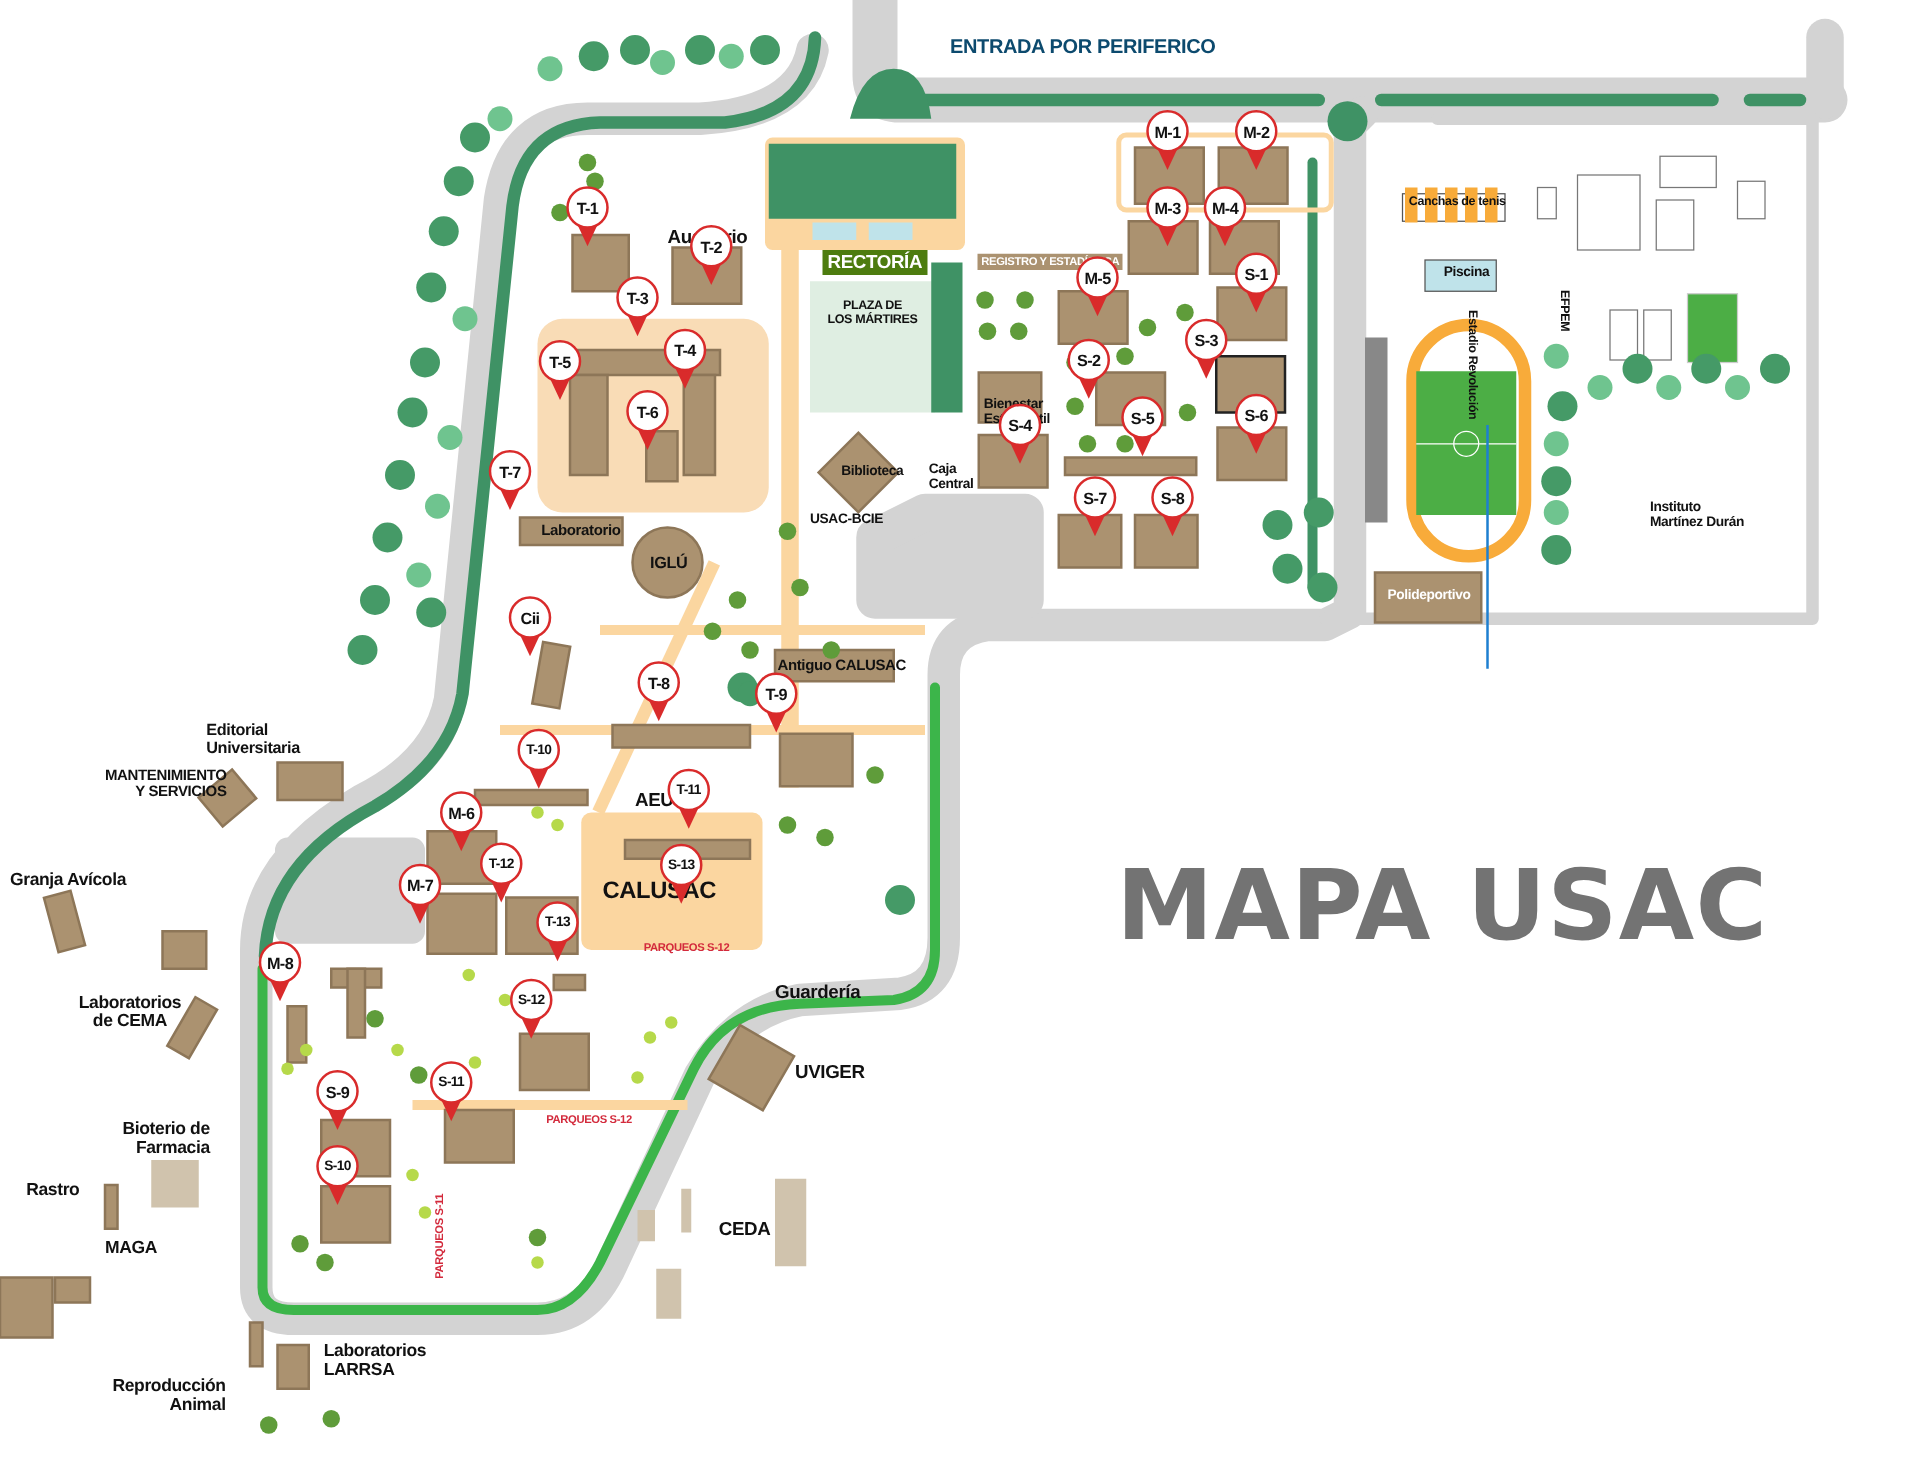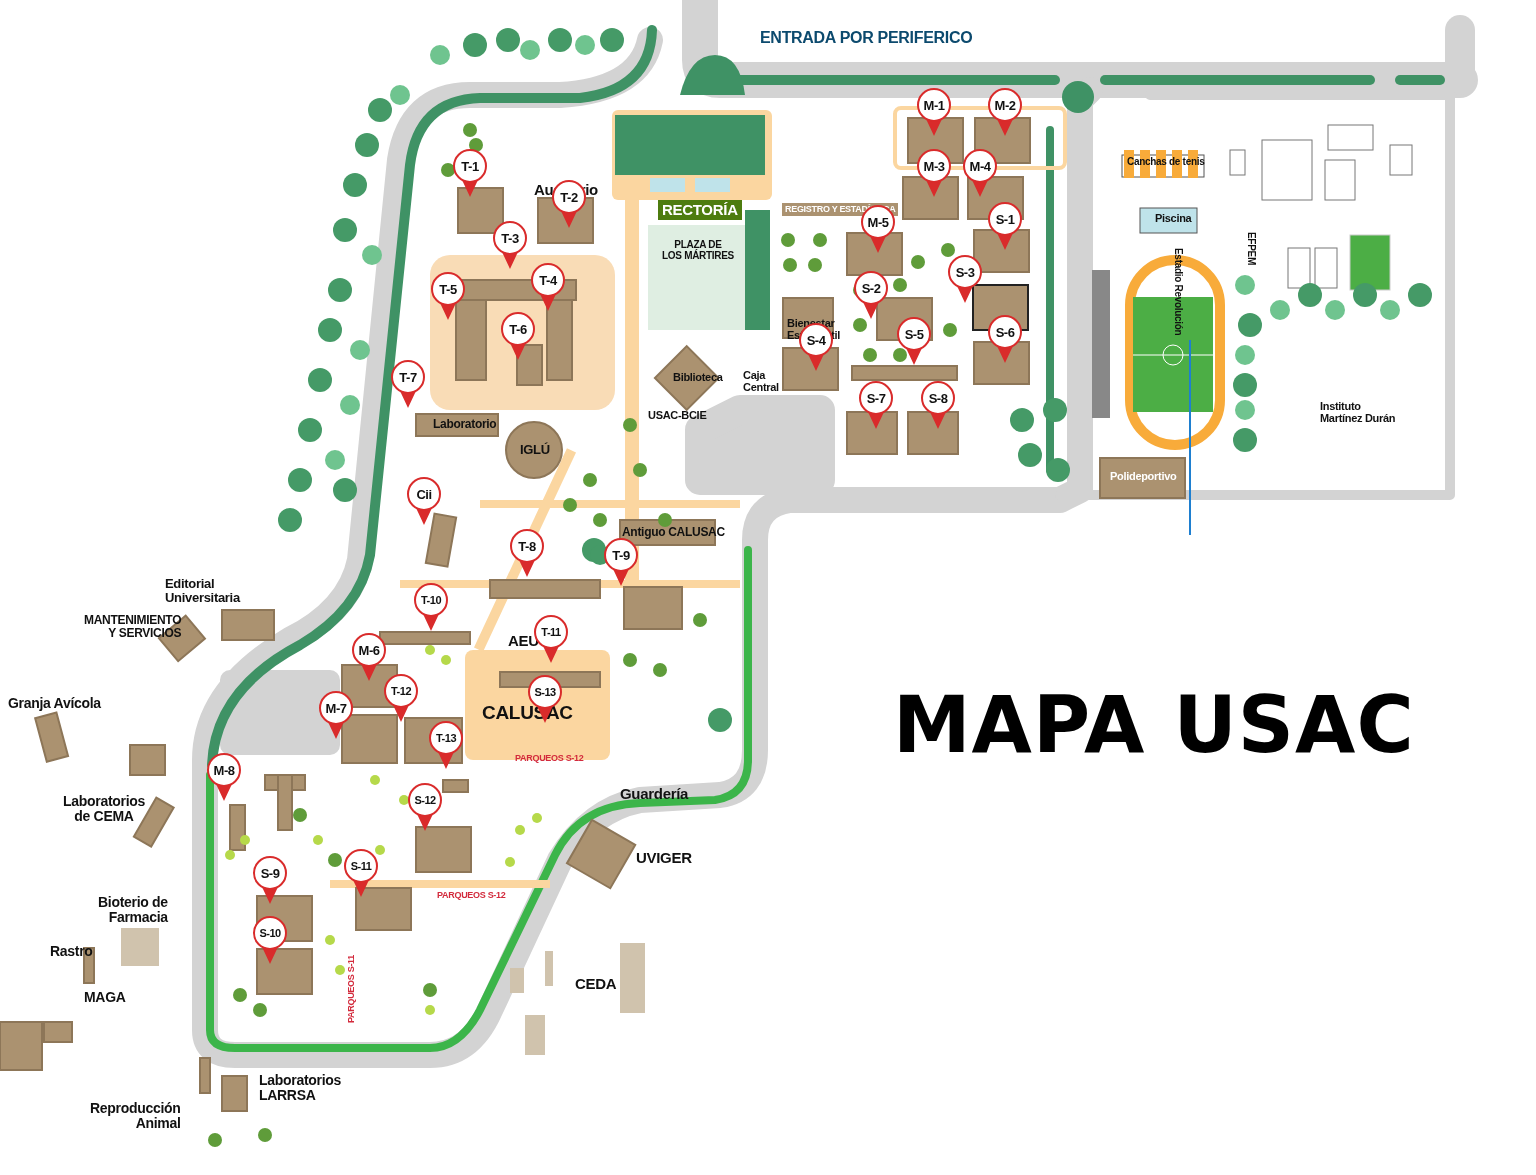--- a/index.html
+++ b/index.html
@@ -7,21 +7,21 @@
          font-family: "Liberation Sans", "DejaVu Sans", sans-serif; }
   #map { position: absolute; left: 0; top: 0; width: 1536px; height: 1175px; }
   .lbl { position: absolute; font-family: "Liberation Sans", sans-serif; font-weight: bold;
          color: #111; white-space: nowrap; line-height: 1.05; letter-spacing: -0.3px; }
   .lbl.right { text-align: right; }
   .lbl.center { text-align: center; }
   .lbl.white { color: #fff; }
   .lbl.grey { color: #0c4a6e; }
   .lbl.red { color: #d32a3c; font-size: 9px; }
   .title { position: absolute; left: 893px; top: 686px; font-family: "DejaVu Sans", sans-serif;
-           font-weight: bold; font-size: 78px; letter-spacing: 1px; color: #000000; line-height: 1; }
+           font-weight: bold; font-size: 78px; letter-spacing: 1px; color: #737373; line-height: 1; }
   .pin { position: absolute; width: 34px; height: 50px; }
   .pin .head { position: absolute; left: 0; top: 0; width: 30px; height: 30px; border-radius: 50%;
                background: #fff; border: 2px solid #d92b2b; display: flex; align-items: center;
                justify-content: center; font-weight: bold; font-size: 13px; color: #111;
                font-family: "Liberation Sans", sans-serif; letter-spacing: -0.5px; z-index: 2; }
   .pin .tail { position: absolute; left: 3px; top: 18px; width: 0; height: 0;
                border-left: 14px solid transparent; border-right: 14px solid transparent;
                border-top: 30px solid #d92b2b; z-index: 1; }
   .vertical { writing-mode: vertical-rl; }
 </style>
@@ -311,21 +311,21 @@
 </div>
 <div class="lbl" style="left:8px;top:696px;font-size:14px;">Granja Avícola</div>
 <div class="lbl center" style="left:63px;top:794px;font-size:14px;">
   <div>Laboratorios</div>
   <div>de CEMA</div>
 </div>
 <div class="lbl right" style="left:98px;top:895px;font-size:14px;">
   <div>Bioterio de</div>
   <div>Farmacia</div>
 </div>
-<div class="lbl" style="left:50px;top:944px;font-size:14px;">Rastro</div>
+<div class="lbl" style="left:21px;top:944px;font-size:14px;">Rastro</div>
 <div class="lbl" style="left:84px;top:990px;font-size:14px;">MAGA</div>
 <div class="lbl" style="left:259px;top:1073px;font-size:14px;">
   <div>Laboratorios</div>
   <div>LARRSA</div>
 </div>
 <div class="lbl right" style="left:90px;top:1101px;font-size:14px;">
   <div>Reproducción</div>
   <div>Animal</div>
 </div>
 

